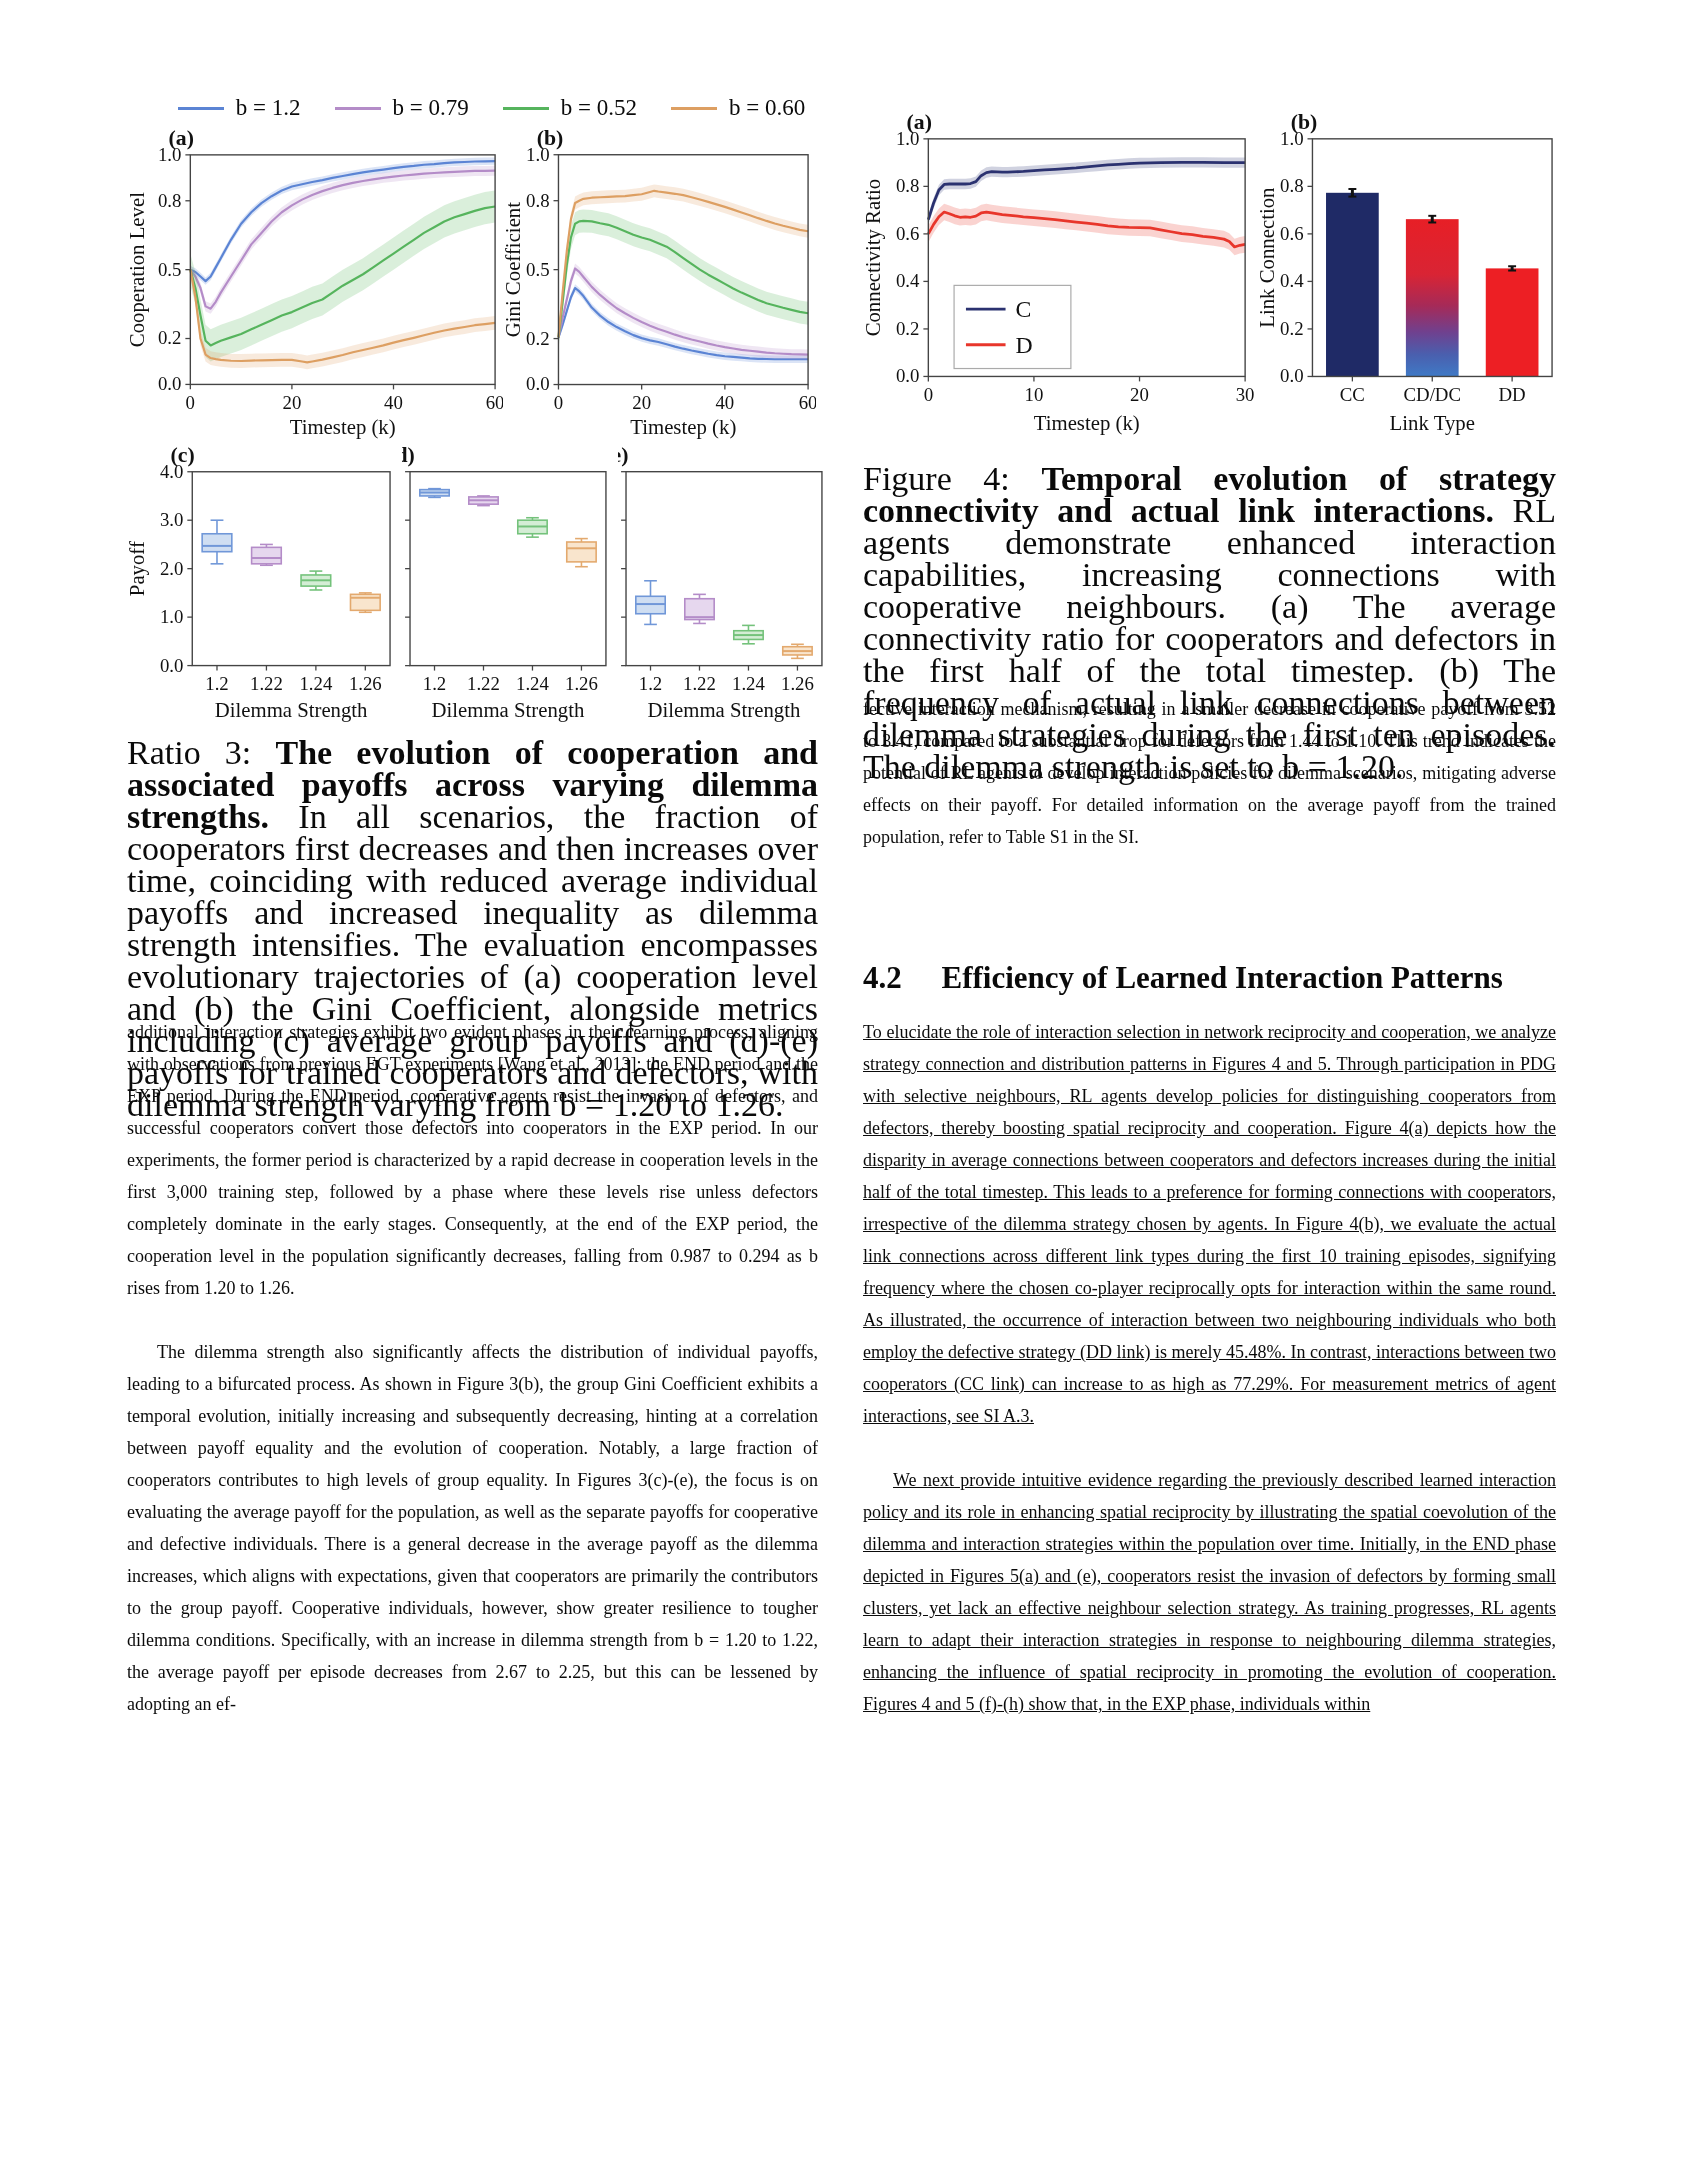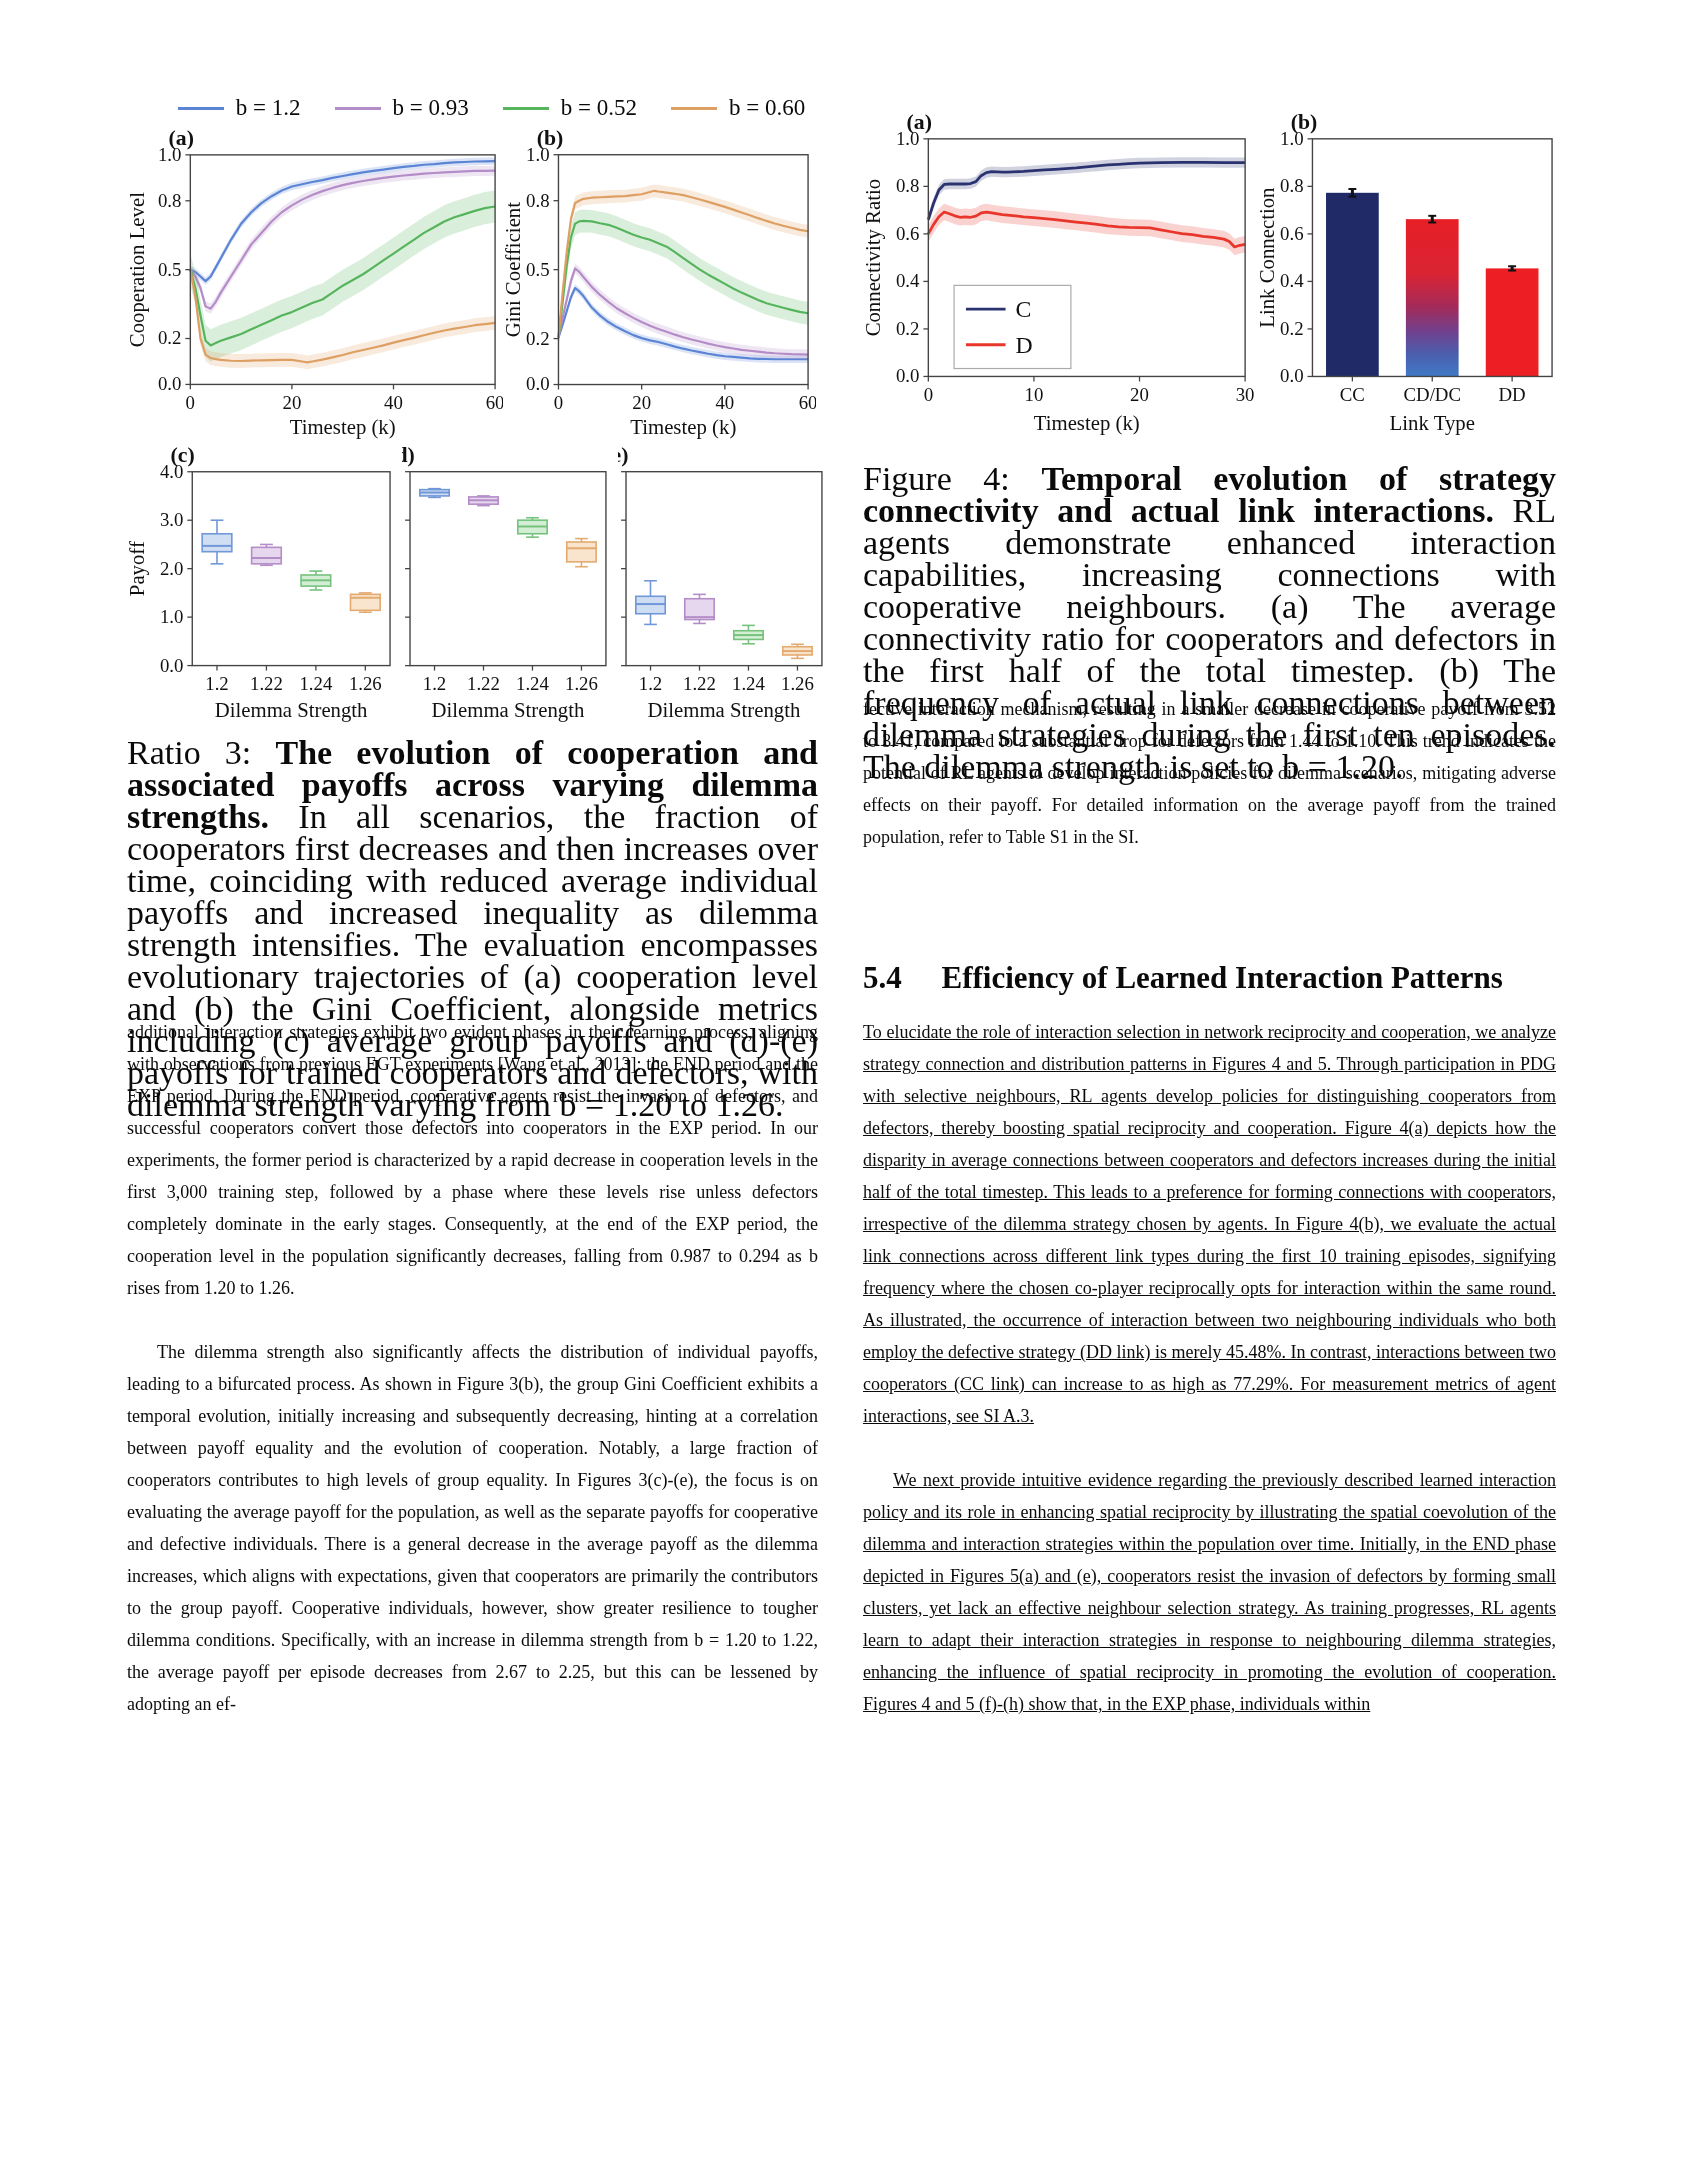--- a/index.html
+++ b/index.html
@@ -43,21 +43,21 @@
 <div class="page">
 
   <section class="figblock" id="fig3">
     <div class="fig-legend">
       <span class="leg-item">
         <span class="leg-line" style="background-color: rgb(91, 132, 212);"></span>
         <span class="leg-label">b = 1.2</span>
       </span>
       <span class="leg-item">
         <span class="leg-line" style="background-color: rgb(180, 140, 200);"></span>
-        <span class="leg-label">b = 0.93</span>
+        <span class="leg-label">b = 0.79</span>
       </span>
       <span class="leg-item">
         <span class="leg-line" style="background-color: rgb(86, 180, 93);"></span>
         <span class="leg-label">b = 0.52</span>
       </span>
       <span class="leg-item">
         <span class="leg-line" style="background-color: rgb(221, 159, 98);"></span>
         <span class="leg-label">b = 0.60</span>
       </span>
     </div>
@@ -378,21 +378,21 @@
   <div class="col" id="left-col">
     <p class="noindent">additional interaction strategies exhibit two evident phases in their learning process, aligning with observations from previous EGT experiments [Wang et al., 2013]: the END period and the EXP period. During the END period, cooperative agents resist the invasion of defectors, and successful cooperators convert those defectors into cooperators in the EXP period. In our experiments, the former period is characterized by a rapid decrease in cooperation levels in the first 3,000 training step, followed by a phase where these levels rise unless defectors completely dominate in the early stages. Consequently, at the end of the EXP period, the cooperation level in the population significantly decreases, falling from 0.987 to 0.294 as b rises from 1.20 to 1.26.</p>
     <p class="indent">The dilemma strength also significantly affects the distribution of individual payoffs, leading to a bifurcated process. As shown in Figure 3(b), the group Gini Coefficient exhibits a temporal evolution, initially increasing and subsequently decreasing, hinting at a correlation between payoff equality and the evolution of cooperation. Notably, a large fraction of cooperators contributes to high levels of group equality. In Figures 3(c)-(e), the focus is on evaluating the average payoff for the population, as well as the separate payoffs for cooperative and defective individuals. There is a general decrease in the average payoff as the dilemma increases, which aligns with expectations, given that cooperators are primarily the contributors to the group payoff. Cooperative individuals, however, show greater resilience to tougher dilemma conditions. Specifically, with an increase in dilemma strength from b = 1.20 to 1.22, the average payoff per episode decreases from 2.67 to 2.25, but this can be lessened by adopting an ef-</p>
   </div>
 
   <div class="col" id="right-col-top">
     <p class="noindent">fective interaction mechanism, resulting in a smaller decrease in cooperative payoff from 3.52 to 3.41, compared to a substantial drop for defectors from 1.44 to 1.10. This trend indicates the potential of RL agents to develop interaction policies for dilemma scenarios, mitigating adverse effects on their payoff. For detailed information on the average payoff from the trained population, refer to Table S1 in the SI.</p>
   </div>
 
   <h2 class="sec">
-    <span class="num">5.4</span>
+    <span class="num">4.2</span>
     <span>Efficiency of Learned Interaction Patterns</span>
   </h2>
 
   <div class="col" id="right-col-bot">
     <p class="noindent">To elucidate the role of interaction selection in network reciprocity and cooperation, we analyze strategy connection and distribution patterns in Figures 4 and 5. Through participation in PDG with selective neighbours, RL agents develop policies for distinguishing cooperators from defectors, thereby boosting spatial reciprocity and cooperation. Figure 4(a) depicts how the disparity in average connections between cooperators and defectors increases during the initial half of the total timestep. This leads to a preference for forming connections with cooperators, irrespective of the dilemma strategy chosen by agents. In Figure 4(b), we evaluate the actual link connections across different link types during the first 10 training episodes, signifying frequency where the chosen co-player reciprocally opts for interaction within the same round. As illustrated, the occurrence of interaction between two neighbouring individuals who both employ the defective strategy (DD link) is merely 45.48%. In contrast, interactions between two cooperators (CC link) can increase to as high as 77.29%. For measurement metrics of agent interactions, see SI A.3.</p>
     <p class="indent">We next provide intuitive evidence regarding the previously described learned interaction policy and its role in enhancing spatial reciprocity by illustrating the spatial coevolution of the dilemma and interaction strategies within the population over time. Initially, in the END phase depicted in Figures 5(a) and (e), cooperators resist the invasion of defectors by forming small clusters, yet lack an effective neighbour selection strategy. As training progresses, RL agents learn to adapt their interaction strategies in response to neighbouring dilemma strategies, enhancing the influence of spatial reciprocity in promoting the evolution of cooperation. Figures 4 and 5 (f)-(h) show that, in the EXP phase, individuals within</p>
   </div>
 
 </div>
 

